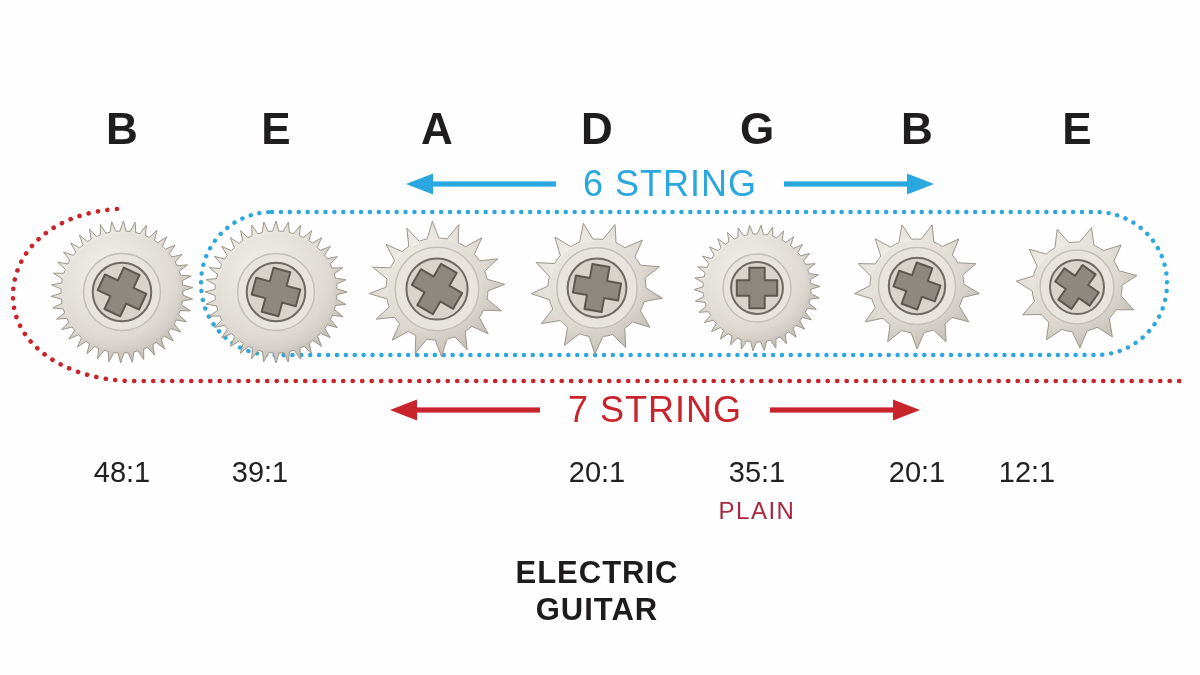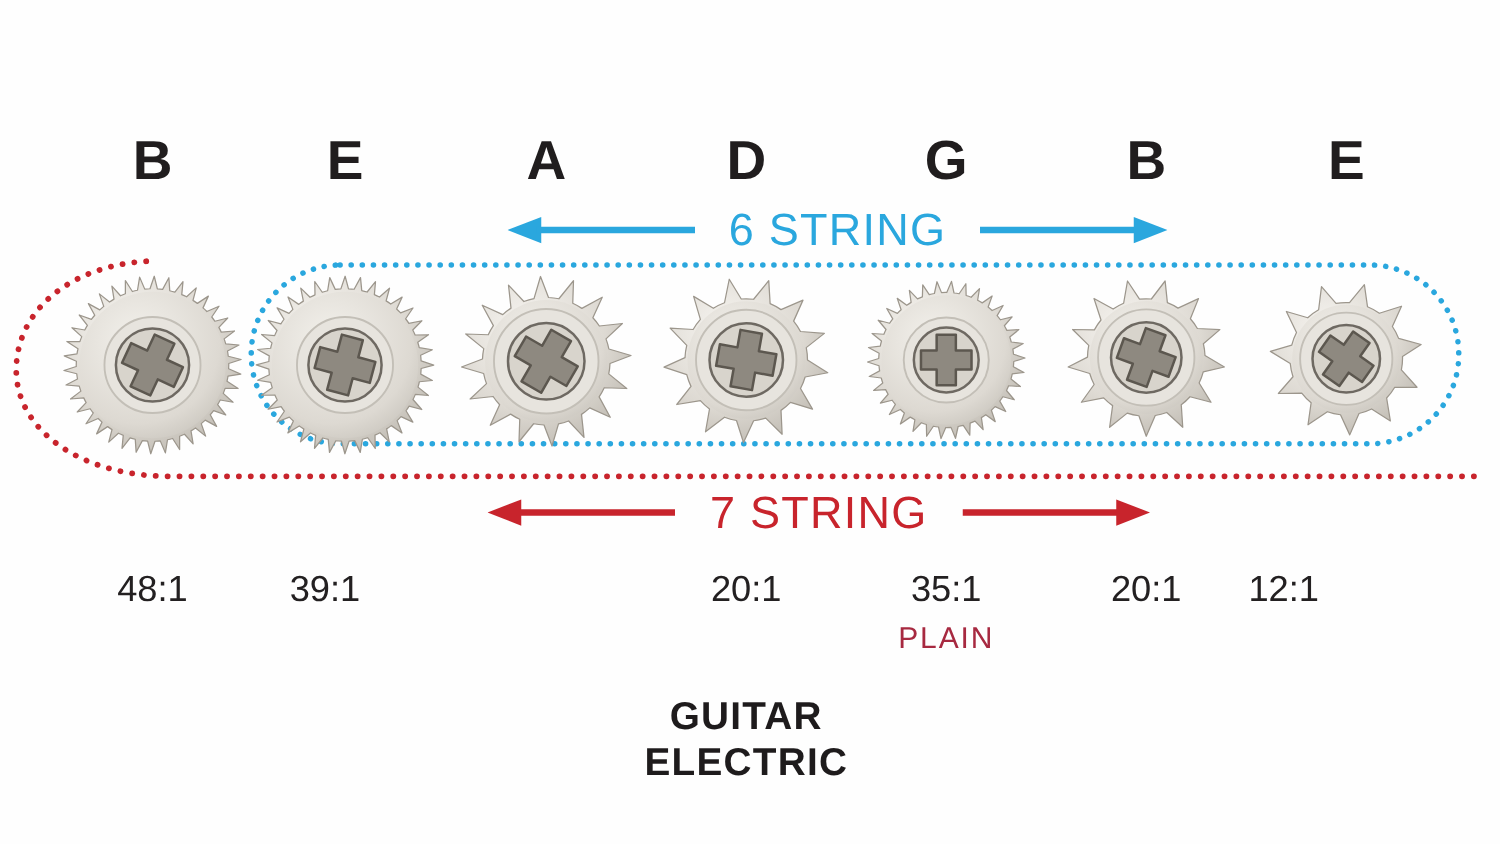--- a/index.html
+++ b/index.html
@@ -156,17 +156,17 @@
   <div class="ratio-label" style="left:62px">48:1</div>
   <div class="ratio-label" style="left:200px">39:1</div>
   <div class="ratio-label" style="left:537px">20:1</div>
   <div class="ratio-label bold" style="left:697px">35:1</div>
   <div class="ratio-label" style="left:857px">20:1</div>
   <div class="ratio-label" style="left:967px">12:1</div>
 
   <div class="plain-label" style="left:687px;color:#a72940">PLAIN</div>
 
   <div class="footer">
+    <div>ELECTRIC</div>
     <div>GUITAR</div>
-    <div>ELECTRIC</div>
   </div>
 
 </div>
 
 </body></html>

